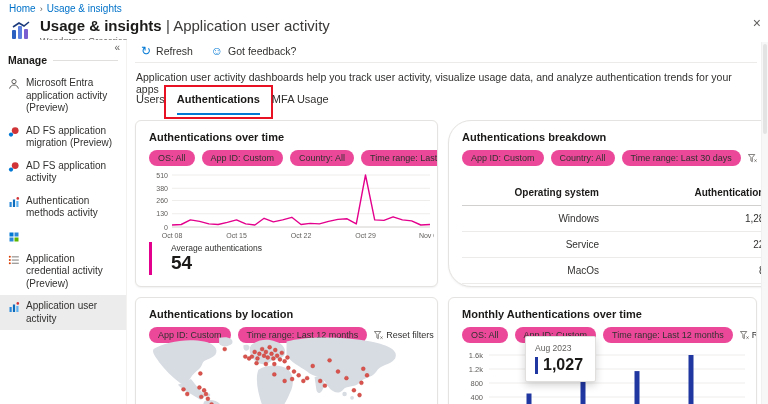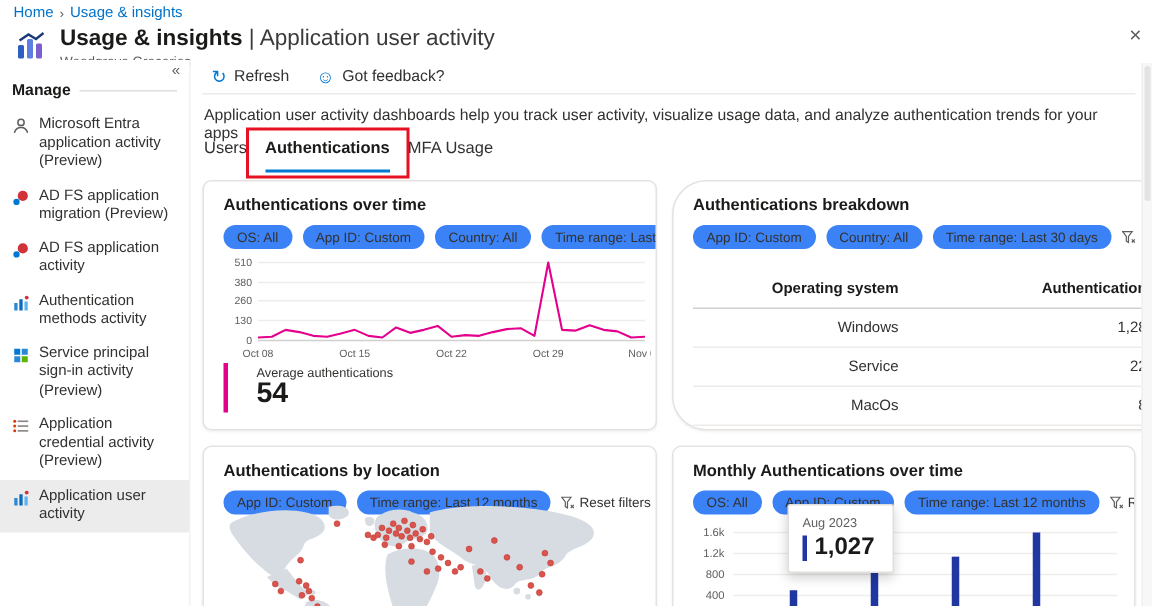--- a/index.html
+++ b/index.html
@@ -42,21 +42,21 @@
   .tab.selected { font-weight:700; color:#1b1a19; border-bottom:2px solid #0078d4; }
   .red-box { position:absolute; left:-13px; right:-13px; top:-5px; bottom:-6px; border:2px solid #e81123; pointer-events:none; }
   
   .card { position:absolute; background:#fff; border:1px solid #e5e3e1; border-radius:6px; box-shadow:0 1px 2px rgba(0,0,0,.06); overflow:hidden; }
   #card-over-time  { left:135px; top:120px; width:303px; height:167px; }
   #card-breakdown  { left:448px; top:120px; width:338px; height:167px;border-radius:23px; }
   #card-location   { left:135px; top:297px; width:303px; height:150px; }
   #card-monthly    { left:448px; top:297px; width:309px; height:150px; }
   .card-title { margin:10px 13px 0; font-size:11px; font-weight:700; color:#1b1a19; }
   .pill-row { margin:7px 13px 0; display:flex; gap:7px; align-items:center; flex-wrap:nowrap; }
-  .pill { background:#3b82f6; border-radius:11px; padding:3px 9px; font-size:9px; color:#323130; white-space:nowrap; cursor:pointer; }
+  .pill { background:#ec4899; border-radius:11px; padding:3px 9px; font-size:9px; color:#323130; white-space:nowrap; cursor:pointer; }
   .reset { display:flex; gap:3px; align-items:center; font-size:9px; color:#323130; cursor:pointer; white-space:nowrap; }
   .reset svg { display:block; }
   
   .line-chart { position:absolute; left:8px; top:50px; }
   .avg-box { position:absolute; left:13px; top:121px; border-left:3px solid #e3008c; padding:1px 0 1px 19px; }
   .avg-label { font-size:8.5px; color:#323130; }
   .avg-value { font-size:19px; font-weight:700; color:#1b1a19; line-height:1.1; }
   
   .bd-table { margin:14px 13px 0; font-size:10px; }
   .bd-row { display:flex; padding:7px 2px; border-bottom:1px solid #edebe9;text-align:right; }
@@ -152,21 +152,20 @@
 
   <div class="side-item">
     <span class="sicon">
       <svg viewBox="0 0 12 12">
           <rect x="1.5" y="1.5" width="4" height="4" fill="#0078d4"></rect>
           <rect x="6.5" y="1.5" width="4" height="4" fill="#2b88d8"></rect>
           <rect x="1.5" y="6.5" width="4" height="4" fill="#2b88d8"></rect>
           <rect x="6.5" y="6.5" width="4" height="4" fill="#5db300"></rect>
         </svg>
     </span>
-    <span class="silabel">Service principal sign-in activity (Preview)</span>
   </div>
 
   <div class="side-item">
     <span class="sicon">
       <svg viewBox="0 0 12 12">
           <circle cx="1.8" cy="2.8" r="1" fill="#d83b01"></circle>
           <rect x="3.8" y="2.3" width="7" height="1.1" fill="#8a8886"></rect>
           <circle cx="1.8" cy="6" r="1" fill="#d83b01"></circle>
           <rect x="3.8" y="5.5" width="7" height="1.1" fill="#8a8886"></rect>
           <circle cx="1.8" cy="9.2" r="1" fill="#d83b01"></circle>

